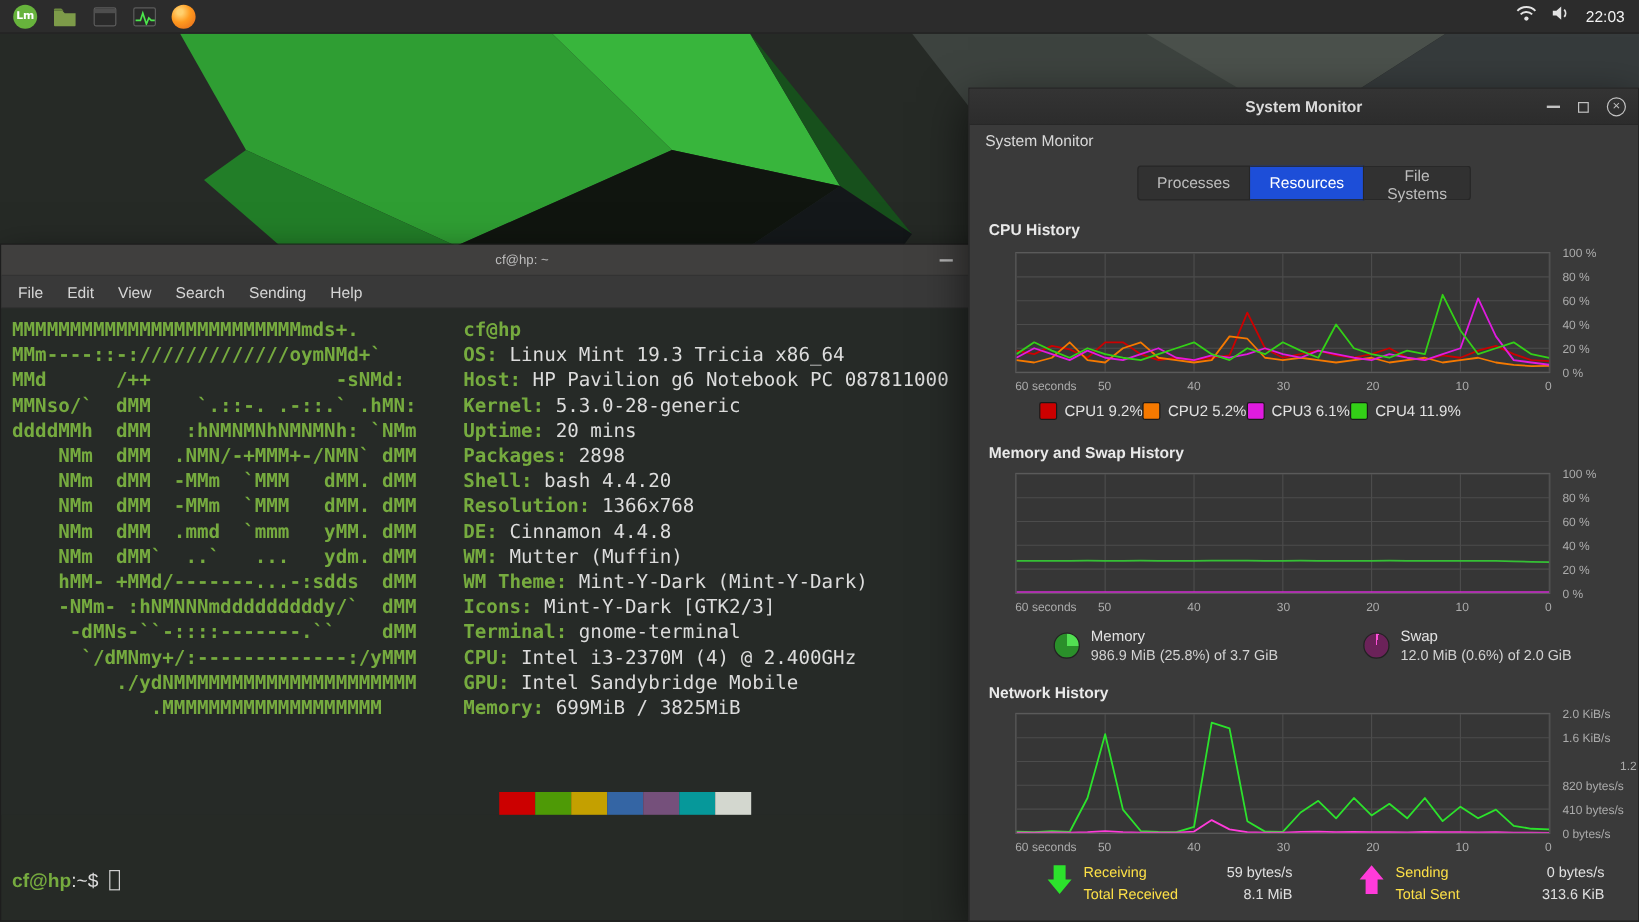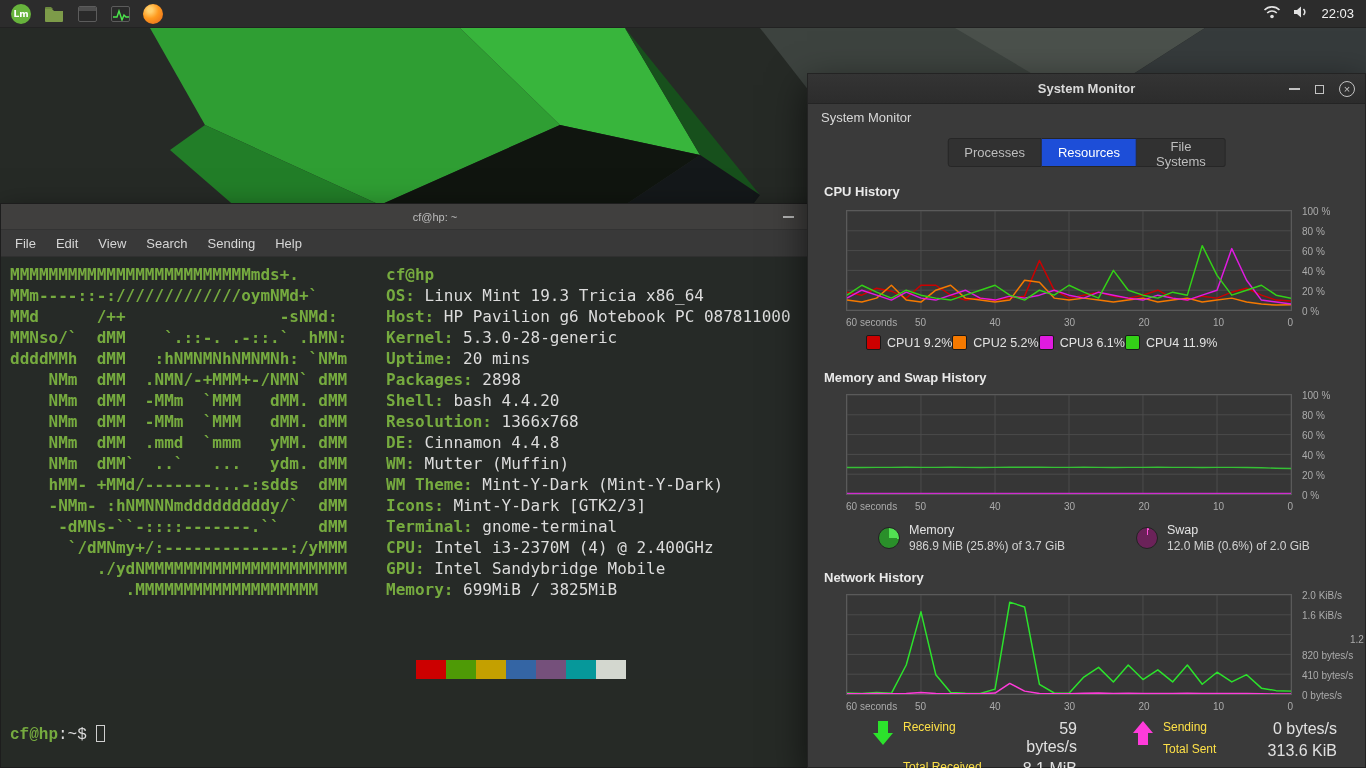--- a/index.html
+++ b/index.html
@@ -34,21 +34,21 @@
   .menu-item{color:#d6d6d6;font-size:13px;padding:0 10px;line-height:27px}
   .t-body{position:relative;height:422px;background:rgba(39,43,40,0.96)}
   #ascii{position:absolute;left:9px;top:7px;font-family:"DejaVu Sans Mono",monospace;font-size:16px;line-height:21px;
          font-weight:bold;color:#76ab3f;white-space:pre}
   #neofetch-info{position:absolute;left:385px;top:7px;font-family:"DejaVu Sans Mono",monospace;font-size:16px;
                  line-height:21px;white-space:nowrap;width:485px;overflow:hidden}
   .info-line .lbl{color:#76ab3f;font-weight:bold}
   .info-line .val{color:#dcdcdc}
   #term-palette{position:absolute;left:415px;top:403px;font-size:0}
   .pal-block{display:inline-block;width:30px;height:19px}
-  #prompt{position:absolute;left:9px;top:468px;font-family:Liberation Mono, monospace;font-size:16px}
+  #prompt{position:absolute;left:9px;top:468px;font-family:Liberation Sans, sans-serif;font-size:16px}
   .p-user{color:#76ab3f;font-weight:bold}
   .p-suffix{color:#dcdcdc}
   .cursor{display:inline-block;width:9px;height:17px;border:1px solid #cfcfcf;margin-left:9px;vertical-align:-3px}
 
   
   #sysmon{position:absolute;left:807px;top:73px;width:559px;height:695px;z-index:3;background:#3a3a3a;
           border:1px solid #232323;box-shadow:0 12px 36px rgba(0,0,0,.6)}
   .s-titlebar{position:relative;height:30px;background:linear-gradient(#343434,#2c2c2c);border-bottom:1px solid #242424;
               display:flex;align-items:center;justify-content:center}
   .s-title{font-size:13px;font-weight:bold;color:#dadada}
@@ -92,21 +92,21 @@
   .pie{width:22px;height:22px;border-radius:50%;border:1px solid #222}
   .mem-name{font-size:12.5px;color:#e2e2e2}
   .mem-detail{font-size:12px;color:#d2d2d2;margin-top:2px}
 
   #network-legend{position:absolute;top:645px;left:38px;right:10px;height:44px}
   .net-legend-item{position:absolute;top:0;display:flex;align-items:flex-start;gap:9px}
   .net-legend-item:nth-child(1){left:26px}
   .net-legend-item:nth-child(2){left:286px}
   .net-grid{display:grid;grid-template-columns:94px 72px;column-gap:8px;row-gap:4px;margin-top:1px}
   .net-lbl{font-size:12px;color:#fde047}
-  .net-val{font-size:16px;color:#e0e0e0;text-align:right}
+  .net-val{font-size:12px;color:#e0e0e0;text-align:right}
 
   
   .appico{width:19px;height:16px;background:#2a2a2a;border:1px solid #5c5c5c;border-radius:2px;position:relative;overflow:hidden}
   .appico .bar{position:absolute;top:0;left:0;right:0;height:4px;background:#4e4e4e}
 </style>
 </head>
 <body>
 
 <svg id="wallpaper" width="1366" height="768" viewBox="0 0 1366 768">
   <rect x="0" y="0" width="1366" height="768" fill="#262a26"></rect>

